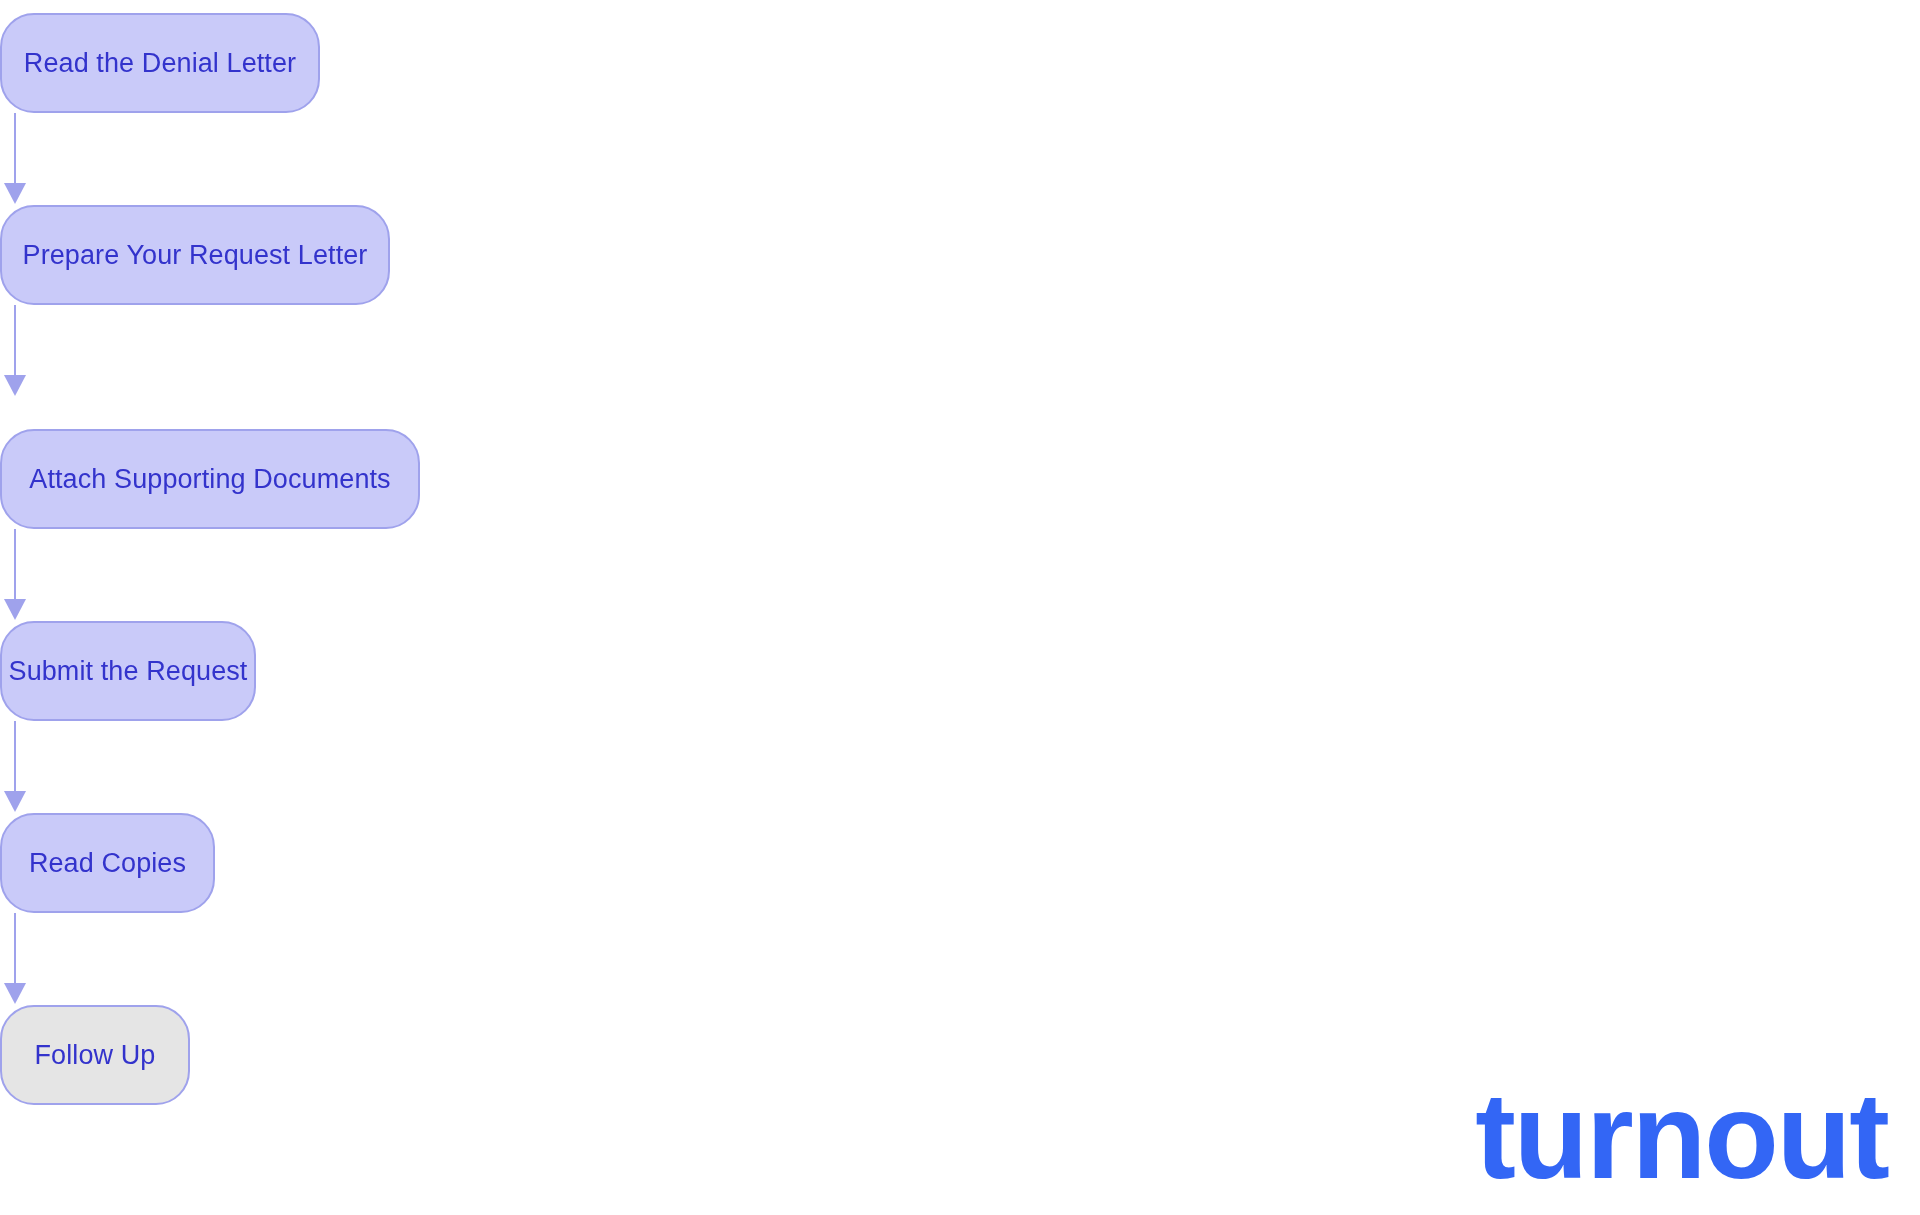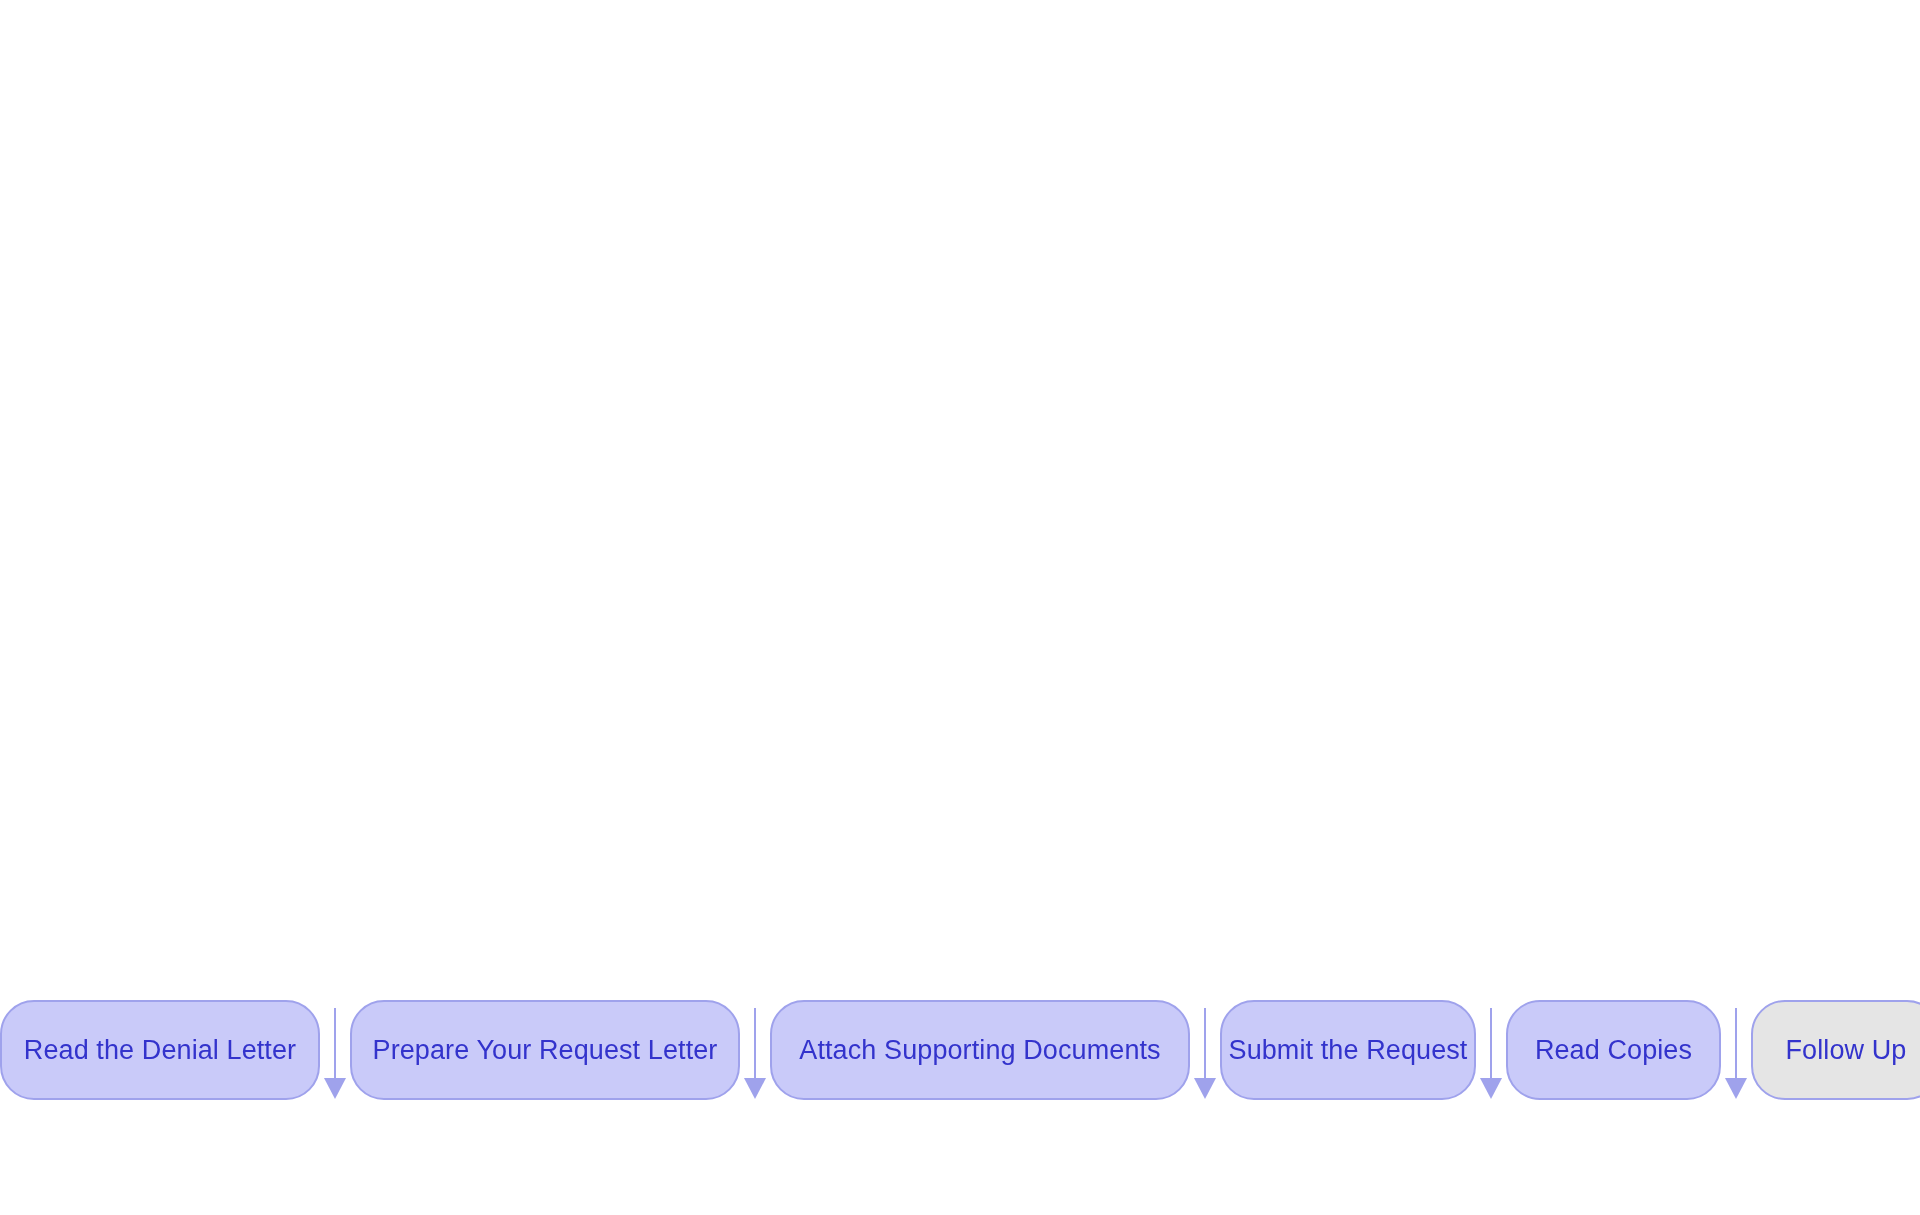--- a/index.html
+++ b/index.html
@@ -23,22 +23,22 @@
   }
 
   
   .flow {
     position: absolute;
     left: 0;
     top: 0;
     width: 1920px;
     height: 1100px;
     display: flex;
-    flex-direction: row;
-    align-items: flex-end;
+    flex-direction: column;
+    align-items: flex-start;
   }
 
   
   .node {
     position: relative;
     box-sizing: border-box;
     height: 100px;
     background: #c9caf9;
     border: 2px solid #9fa2ec;
     border-radius: 34px;
@@ -126,21 +126,21 @@
 
     <div class="node n1" style="width: 390px; background: rgb(201, 202, 249); border-color: rgb(159, 162, 236);">
       <span class="node-label" style="color: rgb(51, 51, 204);">Prepare Your Request Letter</span>
     </div>
 
     <div class="connector">
       <span class="shaft" style="background: rgb(159, 162, 236);"></span>
       <span class="head" style="border-top-color: rgb(159, 162, 236);"></span>
     </div>
 
-    <div class="node n2" style="width: 420px; background: rgb(201, 202, 249); border-color: rgb(159, 162, 236);">
+    <div class="node n2" style="width: 420px; background: rgb(201, 202, 249); border-color: rgb(159, 162, 236); margin-top: 32px;">
       <span class="node-label" style="color: rgb(51, 51, 204);">Attach Supporting Documents</span>
     </div>
 
     <div class="connector">
       <span class="shaft" style="background: rgb(159, 162, 236);"></span>
       <span class="head" style="border-top-color: rgb(159, 162, 236);"></span>
     </div>
 
     <div class="node n3" style="width: 256px; background: rgb(201, 202, 249); border-color: rgb(159, 162, 236);">
       <span class="node-label" style="color: rgb(51, 51, 204);">Submit the Request</span>
@@ -159,14 +159,15 @@
       <span class="shaft" style="background: rgb(159, 162, 236);"></span>
       <span class="head" style="border-top-color: rgb(159, 162, 236);"></span>
     </div>
 
     <div class="node n5" style="width: 190px; background: #e5e5e5; border-color: rgb(159, 162, 236);">
       <span class="node-label" style="color: rgb(51, 51, 204);">Follow Up</span>
     </div>
 
   </div>
 
+  <div class="logo" style="color: rgb(51, 102, 245);">turnout</div>
 
 </div>
 
 </body></html>

